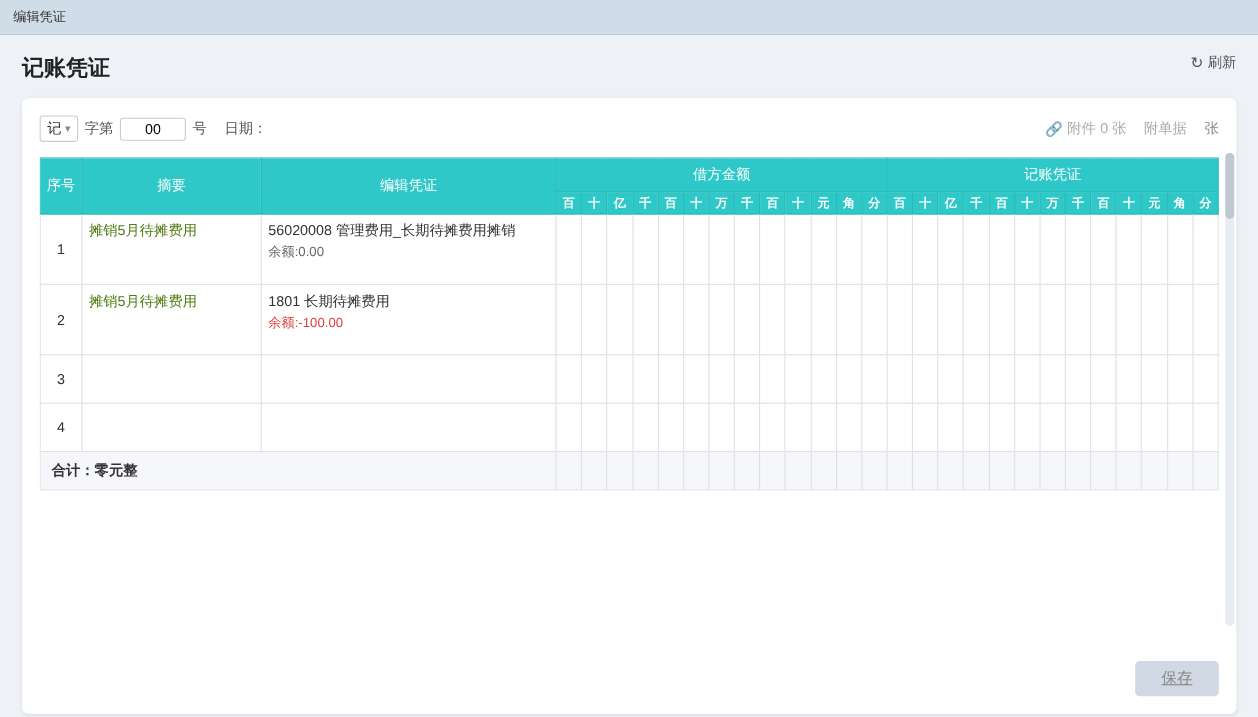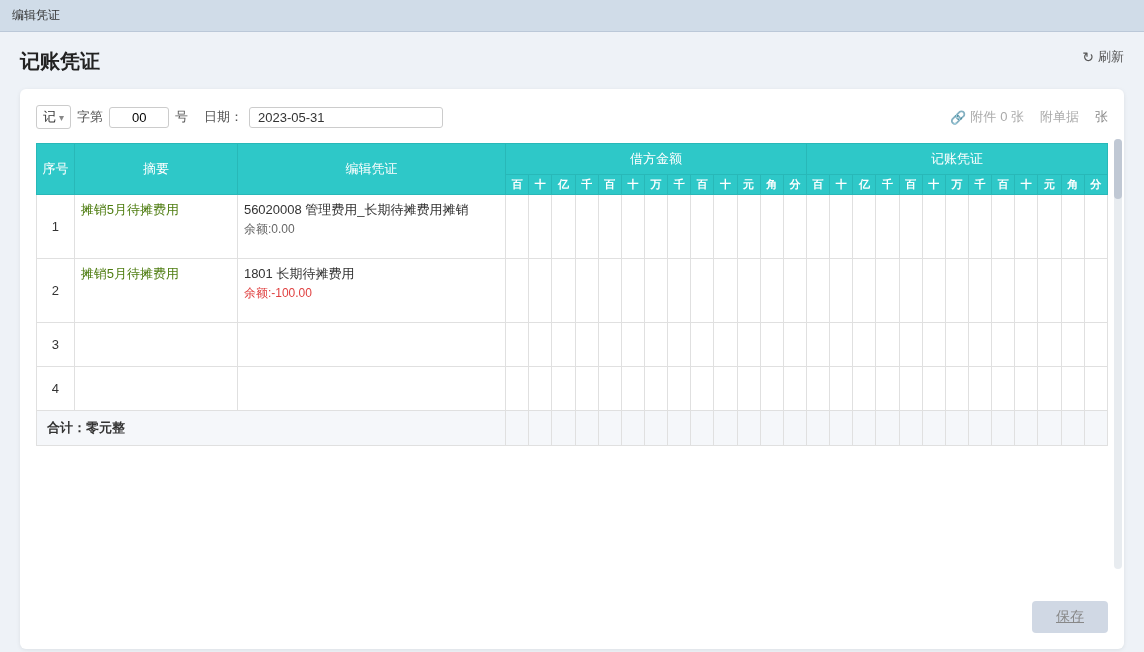--- a/index.html
+++ b/index.html
@@ -267,21 +267,20 @@
         <div class="voucher-type-select">
           <span>记</span>
           <span class="dropdown-arrow">▾</span>
         </div>
         <span class="field-label">字第</span>
         <input type="text" class="number-input" value="009" style="">
         <span class="field-label">号</span>
       </div>
       <div class="form-group">
         <span class="field-label">日期：</span>
-        <input type="text" class="date-input" value="2023-05-31" style="">
       </div>
       <div class="attachment-area">
         <span class="attachment-link">
           <span>🔗</span>
           <span>附件</span>
           <span class="attach-count">0 张</span>
         </span>
         <span class="attachment-link">附单据</span>
         <span>张</span>
       </div>

